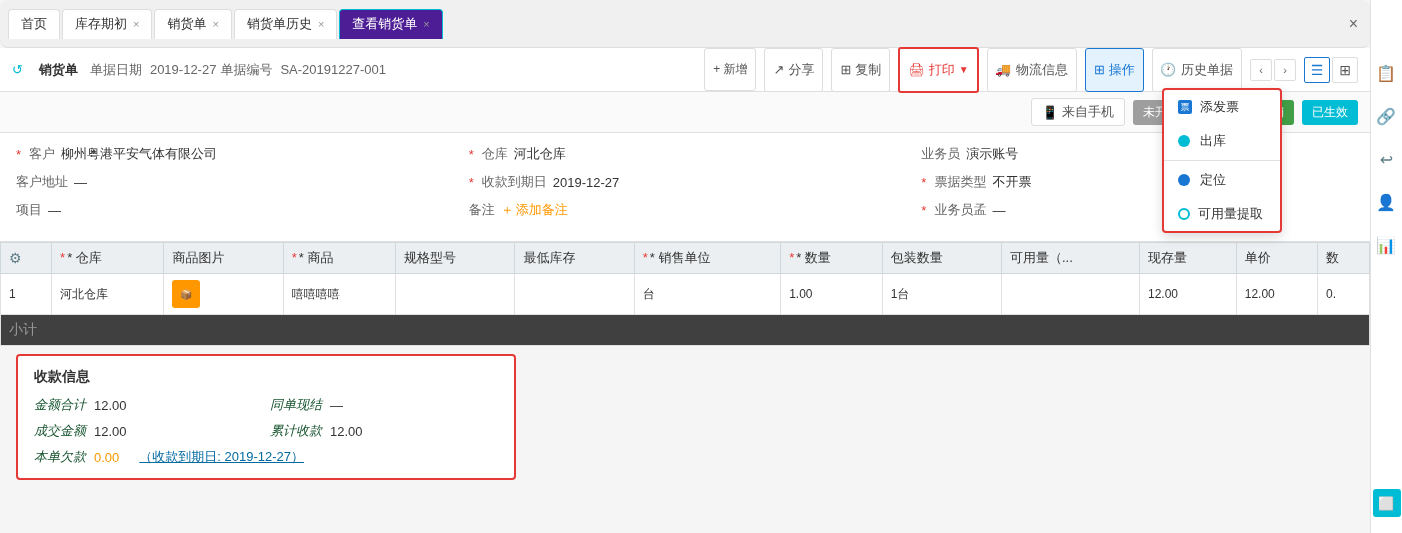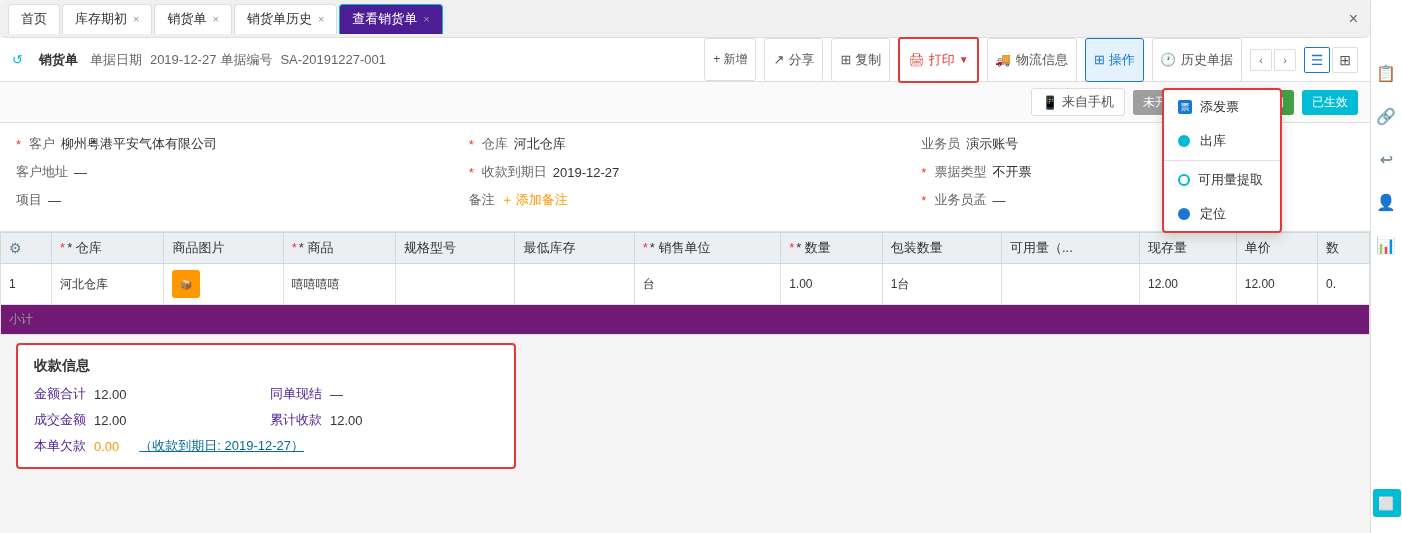--- a/index.html
+++ b/index.html
@@ -1,21 +1,21 @@
 <!DOCTYPE html>
 <html><head>
   <meta charset="utf-8">
   <style>
     * { box-sizing: border-box; margin: 0; padding: 0; font-family: 'Microsoft YaHei', Arial, sans-serif; font-size: 13px; }
     body { background: #f5f5f5; overflow: hidden; }
 
     
     .tab-bar {
       display: flex; align-items: center; background: #f0f0f0;
-      border-bottom: 1px solid #ddd; height: 38px; padding: 0 8px;
+      border-bottom: 1px solid #ddd; height: 48px; padding: 0 8px;
       position: relative;
       border-radius: 8px;
     }
     .tab-item {
       display: flex; align-items: center; padding: 0 12px; height: 30px;
       border: 1px solid #ddd; border-bottom: none; background: #fff;
       margin-right: 2px; cursor: pointer; border-radius: 4px 4px 0 0;
       font-size: 13px; color: #333; gap: 6px;
     }
     .tab-item .close-icon { color: #999; font-size: 11px; cursor: pointer; }
@@ -72,37 +72,37 @@
     .table-container { background: #fff; border-top: 1px solid #e0e0e0; }
     .data-table { width: 100%; border-collapse: collapse; }
     .data-table th {
       background: #eceff1; border: 1px solid #cfd8dc; padding: 6px 8px;
       font-weight: normal; color: #333; text-align: left; white-space: nowrap; font-size: 12px;
     }
     .data-table th .required { color: #e53935; }
     .data-table td {
       border: 1px solid #e0e0e0; padding: 6px 8px; color: #333; font-size: 12px;
     }
-    .subtotal-row td { background: #701a75; color: #999; font-size: 12px; margin-left: 8px; }
+    .subtotal-row td { background: #404040; color: #999; font-size: 14px; margin-left: 8px; }
     .gear-icon { color: #607d8b; font-size: 14px; }
     .product-img {
       width: 28px; height: 28px; background: #ff9800;
       border-radius: 3px; display: inline-flex; align-items: center; justify-content: center;
       color: #fff; font-size: 10px;
     }
 
     
     .payment-section {
       border: 2px solid #e53935; border-radius: 4px; margin: 8px 16px;
       padding: 12px 16px; background: #fff; width: 500px;
     }
     .payment-title { font-weight: bold; color: #333; margin-bottom: 10px; font-size: 14px; }
     .payment-grid { display: grid; grid-template-columns: 1fr 1fr; gap: 8px; }
     .payment-row { display: flex; align-items: center; gap: 8px; }
-    .payment-label { color: #4c1d95; white-space: nowrap; }
+    .payment-label { color: #14532d; white-space: nowrap; font-style: italic; }
     .payment-value { color: #333; }
     .payment-value.orange { color: #ff9800; }
 
     
     .right-sidebar {
       position: fixed; right: 0; top: 0; bottom: 0; width: 32px;
       background: #fff; border-left: 1px solid #e0e0e0;
       display: flex; flex-direction: column; align-items: center; padding-top: 60px; gap: 16px;
     }
     .sidebar-icon { color: #607d8b; font-size: 16px; cursor: pointer; padding: 4px; }
@@ -376,20 +376,20 @@
   <div class="dropdown-item">
     <span class="icon-square dropdown-icon">票</span>
     <span>添发票</span>
   </div>
   <div class="dropdown-item">
     <span class="circle-teal icon-circle dropdown-icon"></span>
     <span>出库</span>
   </div>
   <div class="separator"></div>
   <div class="dropdown-item">
+    <span style="width:12px;height:12px;border-radius:50%;background:#1976d2;display:inline-block;margin-right:2px;" class="dropdown-icon"></span>
+    <span>定位</span>
+  </div>
+  <div class="dropdown-item">
     <span class="circle-teal-outline dropdown-icon"></span>
     <span>可用量提取</span>
   </div>
-  <div class="dropdown-item">
-    <span style="width:12px;height:12px;border-radius:50%;background:#1976d2;display:inline-block;margin-right:2px;" class="dropdown-icon"></span>
-    <span>定位</span>
-  </div>
 </div>
 
 </body></html>

